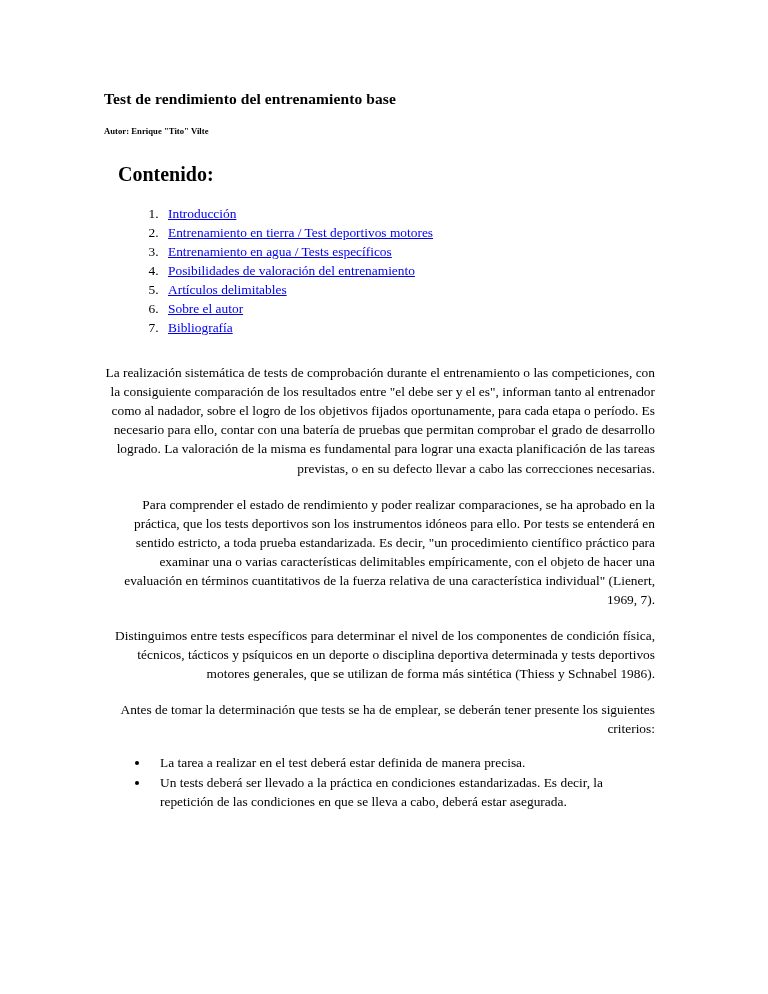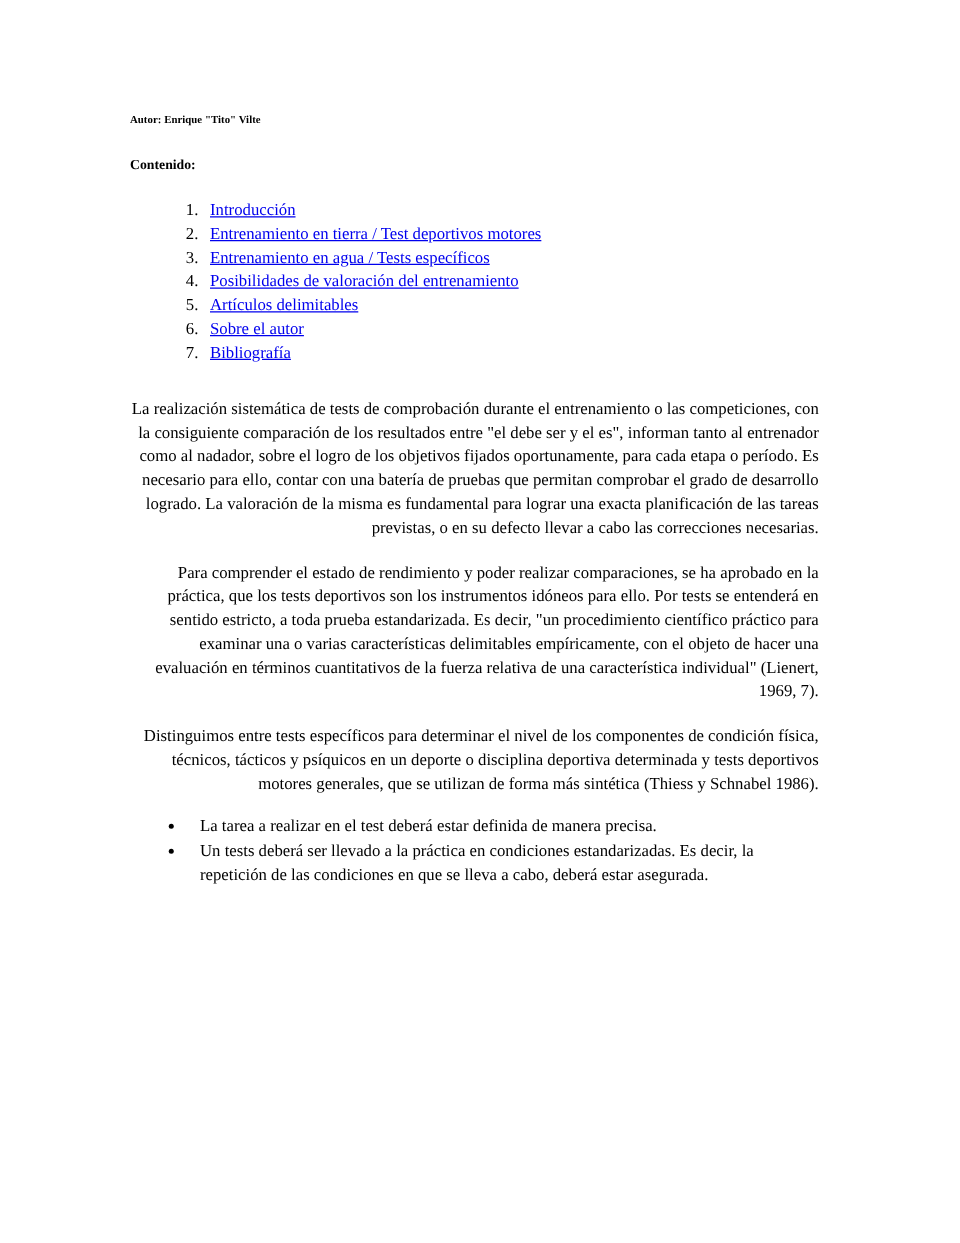--- a/index.html
+++ b/index.html
@@ -35,24 +35,24 @@
 
   .author-line {
     font-size: 8.6px;
     font-weight: bold;
     line-height: 1.2;
     margin: 0 0 26px 0;
     letter-spacing: 0.05px;
   }
 
   .section-heading {
-    font-size: 11px;
+    font-size: 20px;
     font-weight: bold;
     line-height: 1.2;
-    margin: 0 0 18px 0;
+    margin: 0 0 18px 14px;
   }
 
   .section-heading.sub {
     font-size: 13.6px;
     margin: 0 0 16px 0;
   }
 
   .toc {
     margin: 0 0 26px 0;
     padding: 0 0 0 58px;
@@ -99,20 +99,21 @@
     line-height: 1.42;
     padding-left: 10px;
     margin: 0 0 1px 0;
   }
 </style>
 </head>
 <body>
 
 <div class="page">
 
+  <h1 class="doc-title">Test de rendimiento del entrenamiento base</h1>
 
   <p class="author-line">Autor: Enrique "Tito" Vilte</p>
 
   <h2 class="section-heading">Contenido:</h2>
 
   <ol class="toc">
     <li>
       <a href="#">Introducción</a>
     </li>
     <li>
@@ -136,19 +137,20 @@
   </ol>
 
 
   <p class="body-text">La realización sistemática de tests de comprobación durante el entrenamiento o las competiciones, con la consiguiente comparación de los resultados entre "el debe ser y el es", informan tanto al entrenador como al nadador, sobre el logro de los objetivos fijados oportunamente, para cada etapa o período. Es necesario para ello, contar con una batería de pruebas que permitan comprobar el grado de desarrollo logrado. La valoración de la misma es fundamental para lograr una exacta planificación de las tareas previstas, o en su defecto llevar a cabo las correcciones necesarias.</p>
 
   <p class="body-text">Para comprender el estado de rendimiento y poder realizar comparaciones, se ha aprobado en la práctica, que los tests deportivos son los instrumentos idóneos para ello. Por tests se entenderá en sentido estricto, a toda prueba estandarizada. Es decir, "un procedimiento científico práctico para examinar una o varias características delimitables empíricamente, con el objeto de hacer una evaluación en términos cuantitativos de la fuerza relativa de una característica individual" (Lienert, 1969, 7).</p>
 
 
   <p class="body-text">Distinguimos entre tests específicos para determinar el nivel de los componentes de condición física, técnicos, tácticos y psíquicos en un deporte o disciplina deportiva determinada y tests deportivos motores generales, que se utilizan de forma más sintética (Thiess y Schnabel 1986).</p>
 
+  <p class="body-text">Antes de tomar la determinación que tests se ha de emplear, se deberán tener presente los siguientes criterios:</p>
 
   <ul class="criteria">
     <li>La tarea a realizar en el test deberá estar definida de manera precisa.</li>
     <li>Un tests deberá ser llevado a la práctica en condiciones estandarizadas. Es decir, la repetición de las condiciones en que se lleva a cabo, deberá estar asegurada.</li>
   </ul>
 
 </div>
 
 </body></html>

